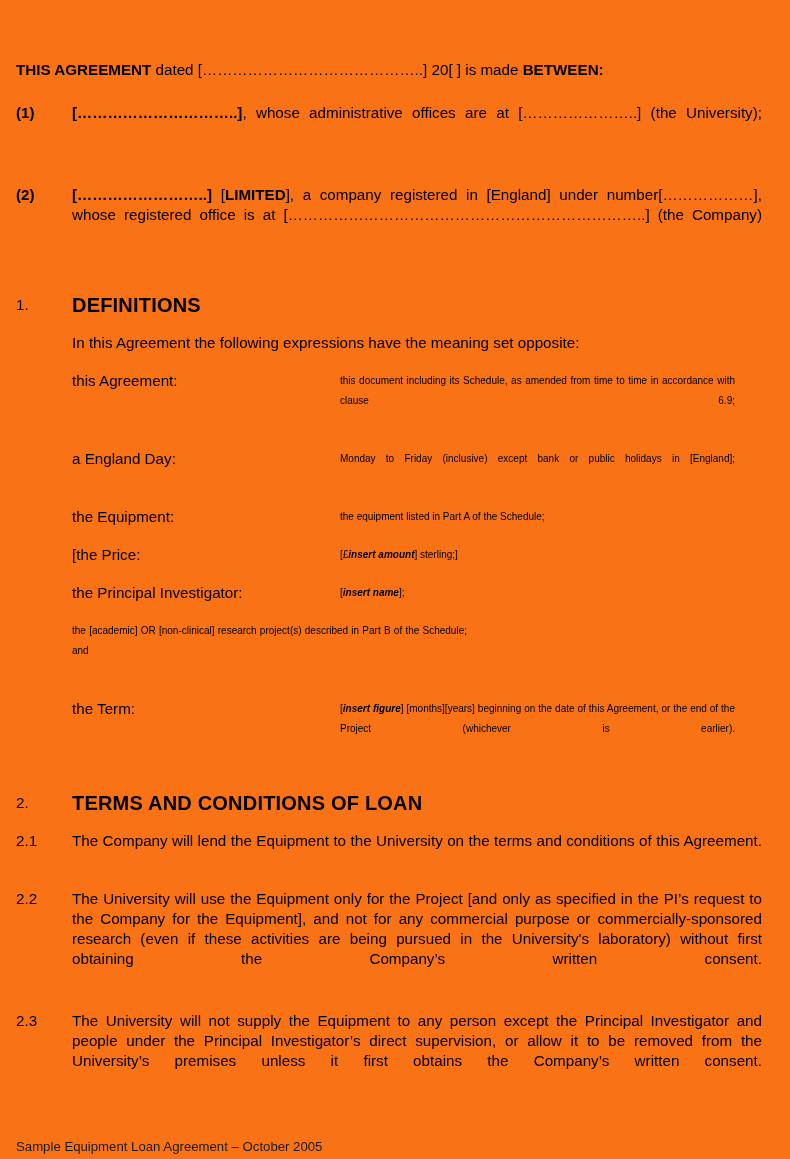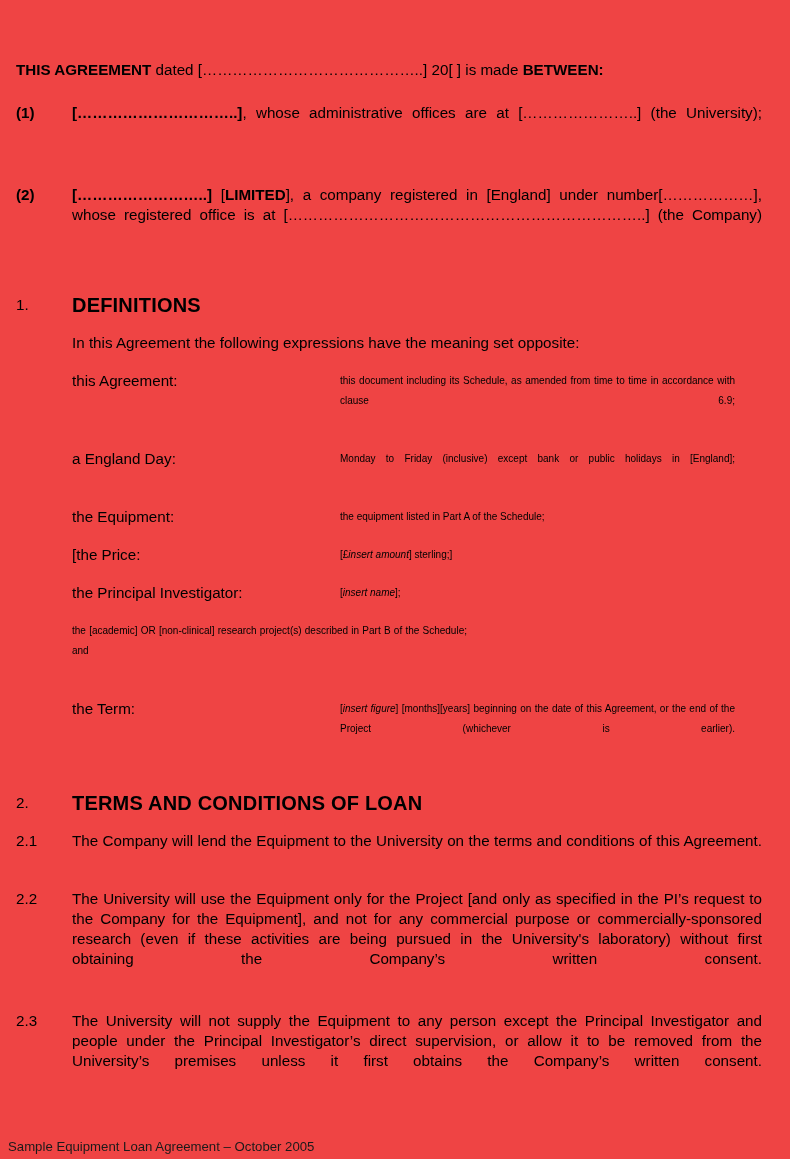--- a/index.html
+++ b/index.html
@@ -8,32 +8,32 @@
     background: #ffffff;
   }
   body {
     font-family: "Liberation Sans", sans-serif;
     color: #000000;
   }
   .page {
     position: relative;
     width: 790px;
     height: 1159px;
-    background: #ef4444;
+    background: #f97316;
     box-sizing: border-box;
     overflow: hidden;
   }
   .content {
     position: absolute;
     left: 16px;
     top: 60px;
     width: 746px;
   }
   .b { font-weight: bold; }
-  .i { font-style: italic; }
+  .i { font-style: italic; font-weight: bold; }
 
   
   .intro-line {
     font-size: 15.2px;
     line-height: 20px;
     margin: 0 0 23px 0;
     white-space: nowrap;
   }
 
   
@@ -140,21 +140,21 @@
     width: 100%;
   }
   .gap-18 { height: 18px; }
   .gap-22 { height: 22px; }
   .gap-30 { height: 30px; }
   .gap-34 { height: 34px; }
 
   
   .footer {
     position: absolute;
-    left: 8px;
+    left: 16px;
     top: 1138px;
     font-size: 13.2px;
     line-height: 17px;
     color: #1a1a1a;
     white-space: nowrap;
   }
 </style>
 </head>
 <body>
 

